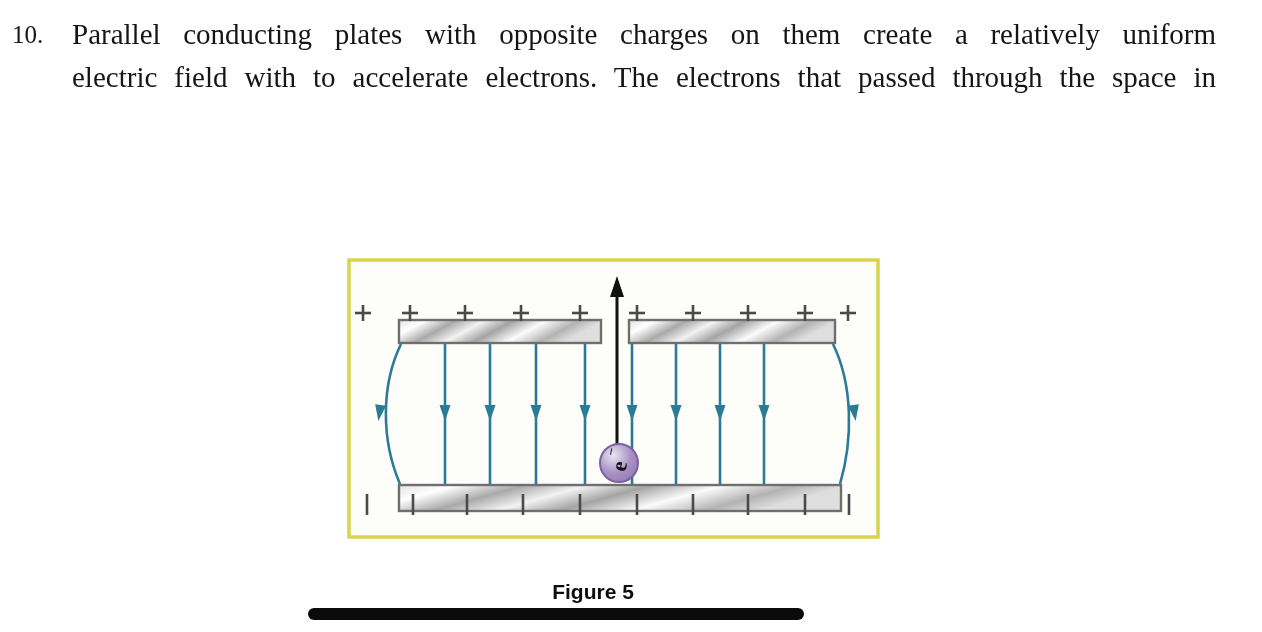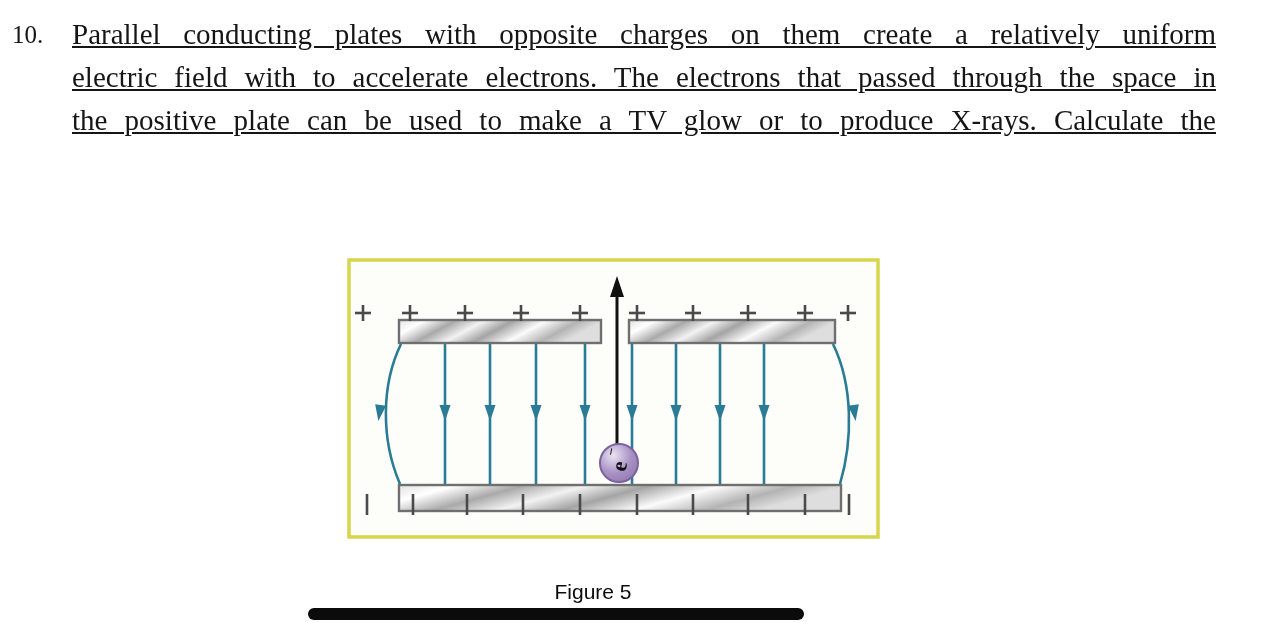--- a/index.html
+++ b/index.html
@@ -14,48 +14,47 @@
   .problem { position: absolute; left: 12px; top: 13px; width: 1206px; }
   .qnum {
     position: absolute; left: 0; top: 0;
     font-size: 25px; line-height: 43px;
   }
   .qbody { margin-left: 60px; width: 1144px; }
   .line {
     font-size: 29px; line-height: 43px;
     white-space: normal;
   }
-  .line.j { text-align: justify; text-align-last: justify; text-decoration: underline; -moz-text-align-last: justify; }
+  .line.j { text-align: justify; text-align-last: justify; -moz-text-align-last: justify; }
   sup.s {
     font-size: 0.60em;
     position: relative; top: -0.48em;
     letter-spacing: 0;
   }
   .figure-box-svg { position: absolute; left: 347px; top: 258px; }
   .caption {
     position: absolute; left: 533px; top: 580px; width: 120px;
     text-align: center;
     font-family: "Liberation Sans", sans-serif;
-    font-weight: normal; font-size: 21px; color: #0d0d0d;
+    font-weight: bold; font-size: 21px; color: #0d0d0d;
   }
   .divider {
     position: absolute; left: 308px; top: 608px;
     width: 496px; height: 12px;
     background: #0b0b0b; border-radius: 6px;
   }
 </style>
 </head>
 <body>
 
 <div class="problem">
   <div class="qnum">10.</div>
   <div class="qbody" id="qbody">
       <div class="line j"><span>Parallel conducting plates with opposite charges on them create a relatively uniform</span></div>
       <div class="line j"><span>electric field with to accelerate electrons. The electrons that passed through the space in</span></div>
-      <div class="line j"><span>the positive plate can be used to make a TV glow or to produce X-rays. Calculate the</span></div>
     </div>
 </div>
 
 <svg id="figure-svg" class="figure-box-svg" width="533" height="281" viewBox="347 258 533 281">
     <defs>
       <linearGradient id="metal" gradientTransform="rotate(12)">
         <stop offset="0" stop-color="#e2e2e2"></stop>
         <stop offset="0.13" stop-color="#ffffff"></stop>
         <stop offset="0.28" stop-color="#a9a9a9"></stop>
         <stop offset="0.42" stop-color="#f2f2f2"></stop>

